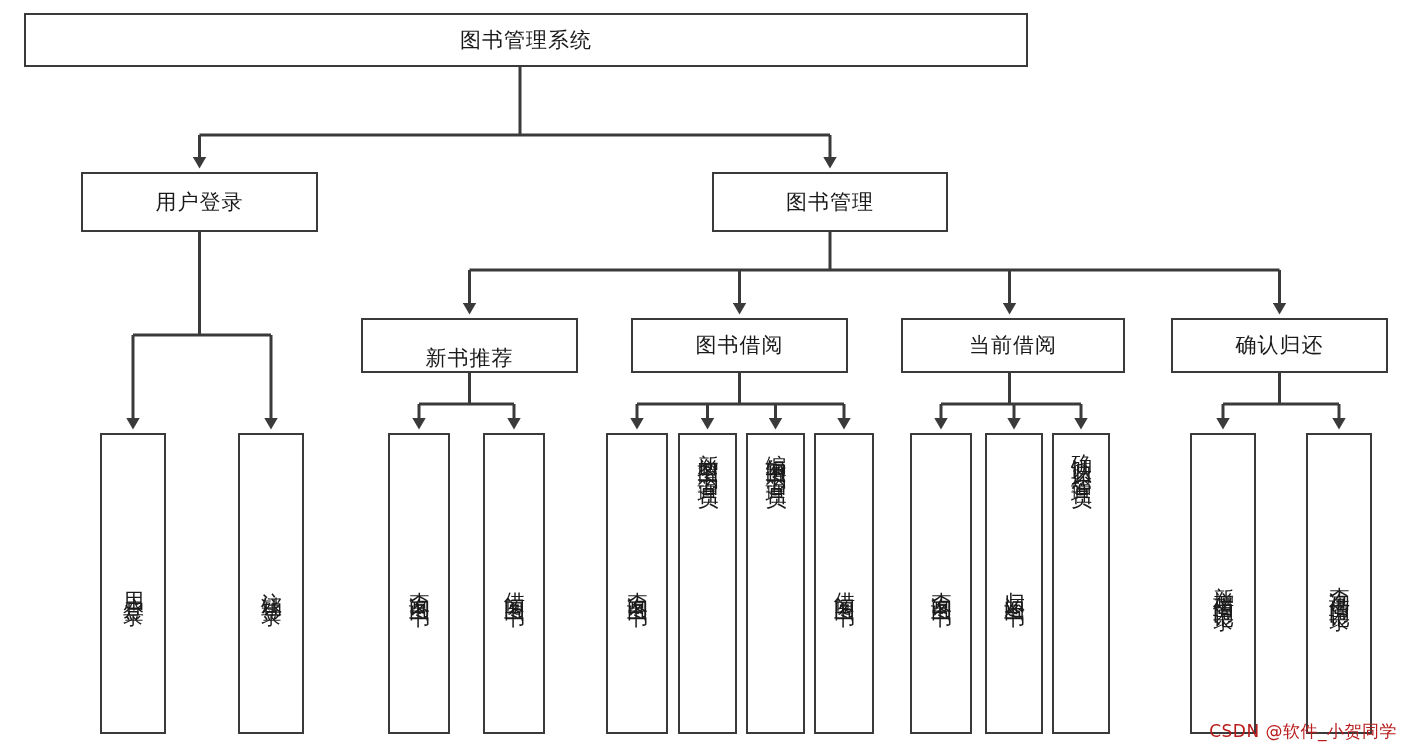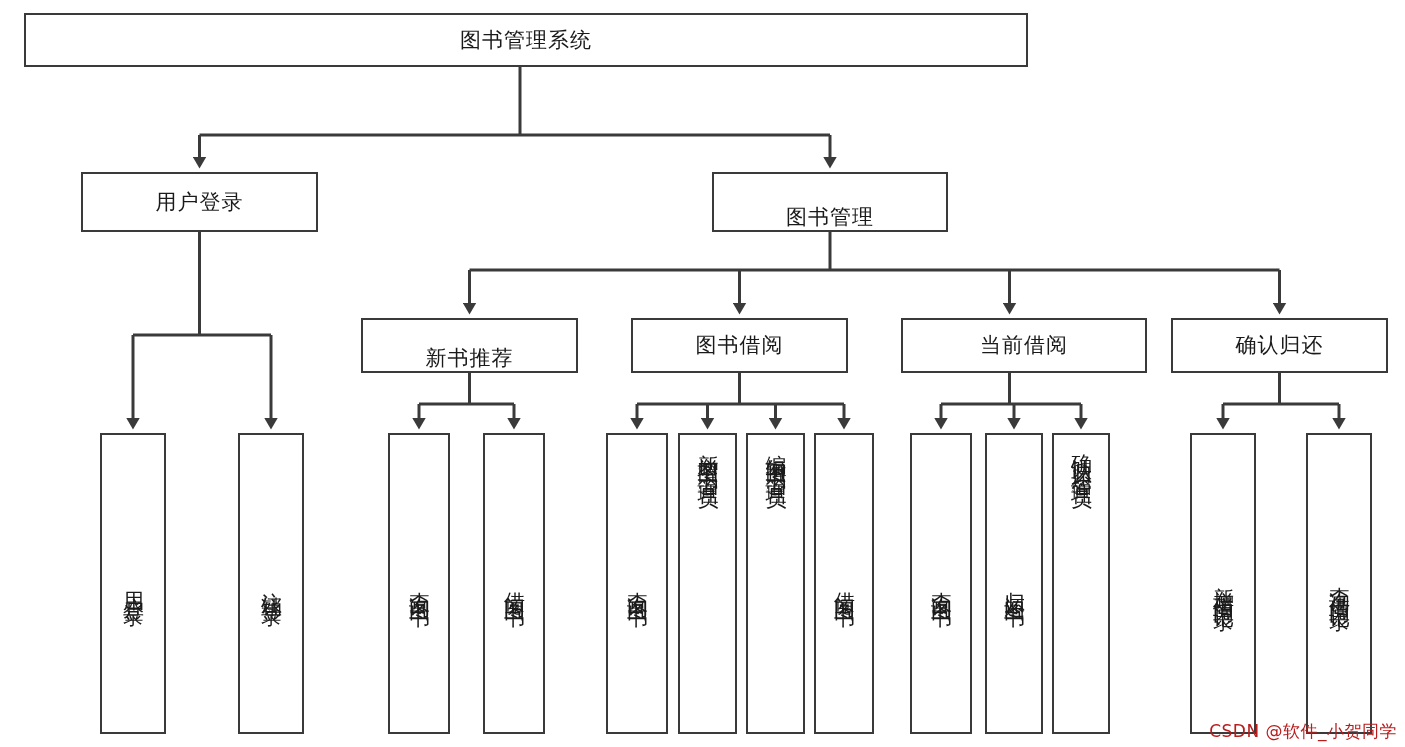--- a/index.html
+++ b/index.html
@@ -73,31 +73,31 @@
     </g>
   </svg>
 
   <div class="node h" style="left: 18px; top: 13px; width: 1004px; height: 54px; margin-left: 6px;">
     <span class="lbl">图书管理系统</span>
   </div>
 
   <div class="node h" style="left: 81px; top: 172px; width: 237px; height: 60px;">
     <span class="lbl">用户登录</span>
   </div>
-  <div class="node h" style="left: 712px; top: 172px; width: 236px; height: 60px; align-items: flex-end;">
+  <div class="node h" style="left: 712px; top: 172px; width: 236px; height: 60px;">
     <span class="lbl">图书管理</span>
   </div>
 
   <div class="node h" style="left: 361px; top: 318px; width: 217px; height: 55px; align-items: flex-end;">
     <span class="lbl">新书推荐</span>
   </div>
   <div class="node h" style="left: 631px; top: 318px; width: 217px; height: 55px;">
     <span class="lbl">图书借阅</span>
   </div>
-  <div class="node h" style="left: 901px; top: 318px; width: 246px; height: 55px;">
+  <div class="node h" style="left: 901px; top: 318px; width: 224px; height: 55px;">
     <span class="lbl">当前借阅</span>
   </div>
   <div class="node h" style="left: 1171px; top: 318px; width: 217px; height: 55px;">
     <span class="lbl">确认归还</span>
   </div>
 
   <div class="node v" style="left: 100px; top: 433px; width: 66px; height: 301px;">
     <span class="lbl">用户登录</span>
   </div>
   <div class="node v" style="left: 238px; top: 433px; width: 66px; height: 301px;">

